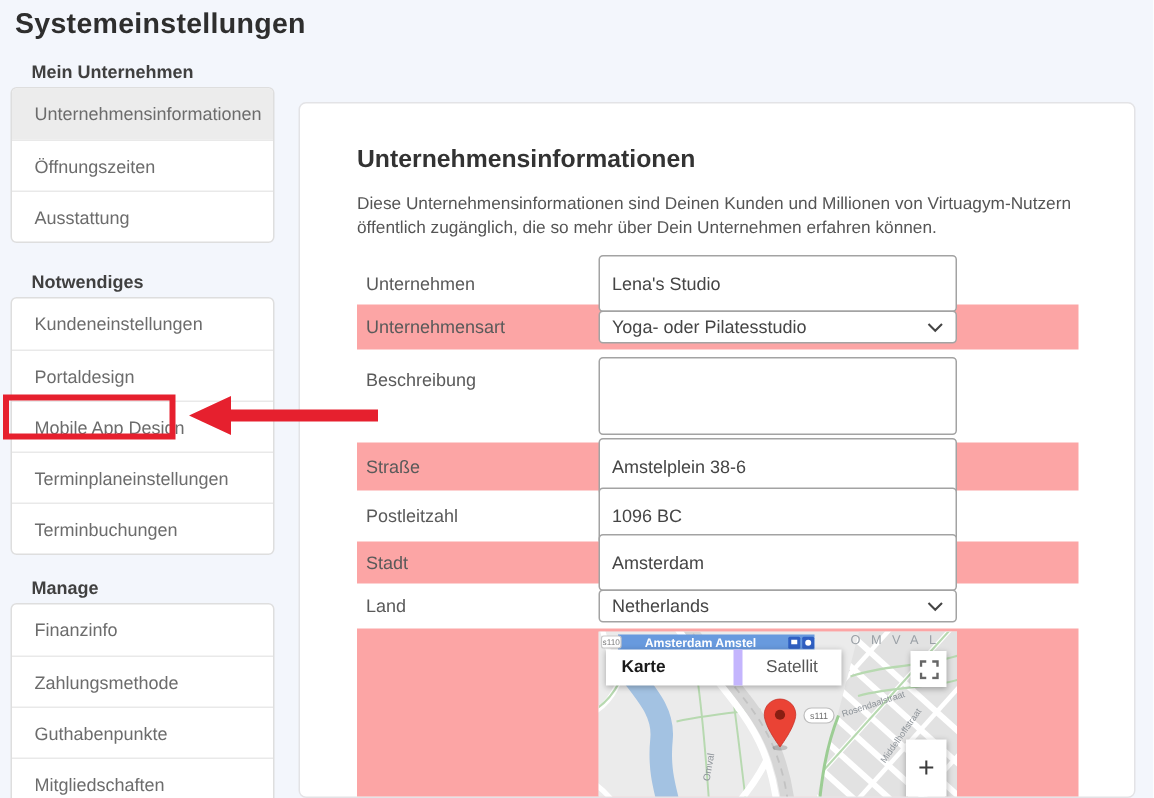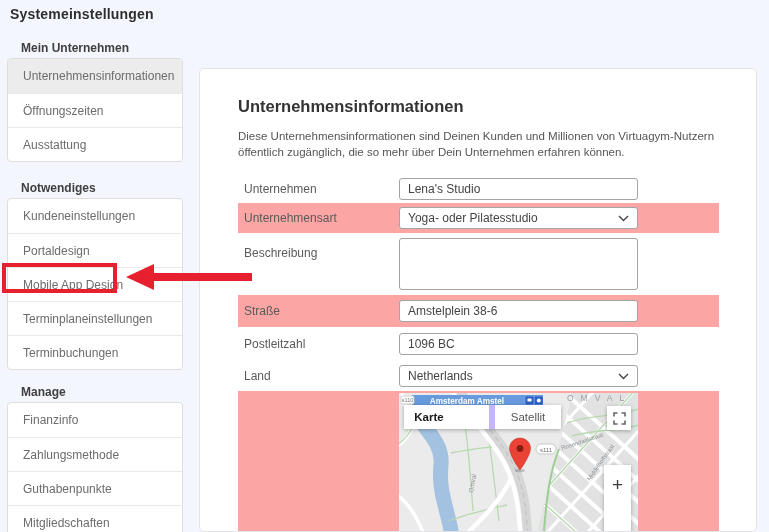--- a/index.html
+++ b/index.html
@@ -4,21 +4,21 @@
 <style>
   html,body{margin:0;padding:0;}
   #screen{
     position:relative; width:769px; height:532px; overflow:hidden;
     background:#f3f6fc; font-family:"Liberation Sans",sans-serif;
     -webkit-font-smoothing:antialiased;
   }
   
   .page-title{
     position:absolute; left:10px; top:6px; margin:0;
-    font-size:14px; font-weight:700; color:#2e2e2e; letter-spacing:.2px;
+    font-size:19px; font-weight:700; color:#2e2e2e; letter-spacing:.2px;
   }
   
   .sidebar{position:absolute; left:7px; top:38px; width:176px;}
   .side-sec-title{
     font-size:12px; font-weight:700; color:#404040;
     padding-left:14px; height:20px; line-height:20px;
   }
   .side-sec-title.gap{margin-top:16px;}
   .side-sec-title.gap2{margin-top:12px;}
   .side-list{
@@ -59,21 +59,21 @@
   .row label{
     width:161px; min-width:161px; padding-left:6px; box-sizing:border-box;
     font-size:12px; color:#5a5a5a;
   }
   .row.top{align-items:flex-start;}
   .row.top label{padding-top:13px;}
   .txt-input, .select-box, .textarea-input{
     width:239px; box-sizing:border-box; border:1px solid #a3a3a3; border-radius:3px;
     font-family:"Liberation Sans",sans-serif; font-size:12px; color:#454545; background:#fff;
   }
-  .txt-input{height:22px; padding:0 8px;}
+  .txt-input{height:38px; padding:0 8px;}
   .select-box{
     height:22px; padding:0 8px; display:flex; align-items:center;
     justify-content:space-between; cursor:pointer;text-align:center;
   }
   .textarea-input{height:52px; margin-top:5px; resize:none; padding:4px 8px;}
   
   .map{
     position:relative; width:239px; height:150px; margin-top:2px;
     overflow:hidden; background:#ebebeb; cursor:grab;
   }
@@ -170,20 +170,24 @@
       <div class="row alt" style="height:32px">
         <label>Straße</label>
         <input class="txt-input" type="text" value="Amstelplein 38-6" style="">
       </div>
 
       <div class="row" style="height:34px">
         <label>Postleitzahl</label>
         <input class="txt-input" type="text" value="1096 BC" style="">
       </div>
 
+      <div class="row alt" style="height:28px">
+        <label>Stadt</label>
+        <input class="txt-input" type="text" value="Amsterdam" style="">
+      </div>
 
       <div class="row" style="height:30px">
         <label>Land</label>
         <div class="select-box">
           <span>Netherlands</span>
           <svg width="11" height="7" viewBox="0 0 11 7">
             <polyline points="1,1 5.5,5.5 10,1" fill="none" stroke="#444" stroke-width="1.4"></polyline>
           </svg>
         </div>
       </div>

